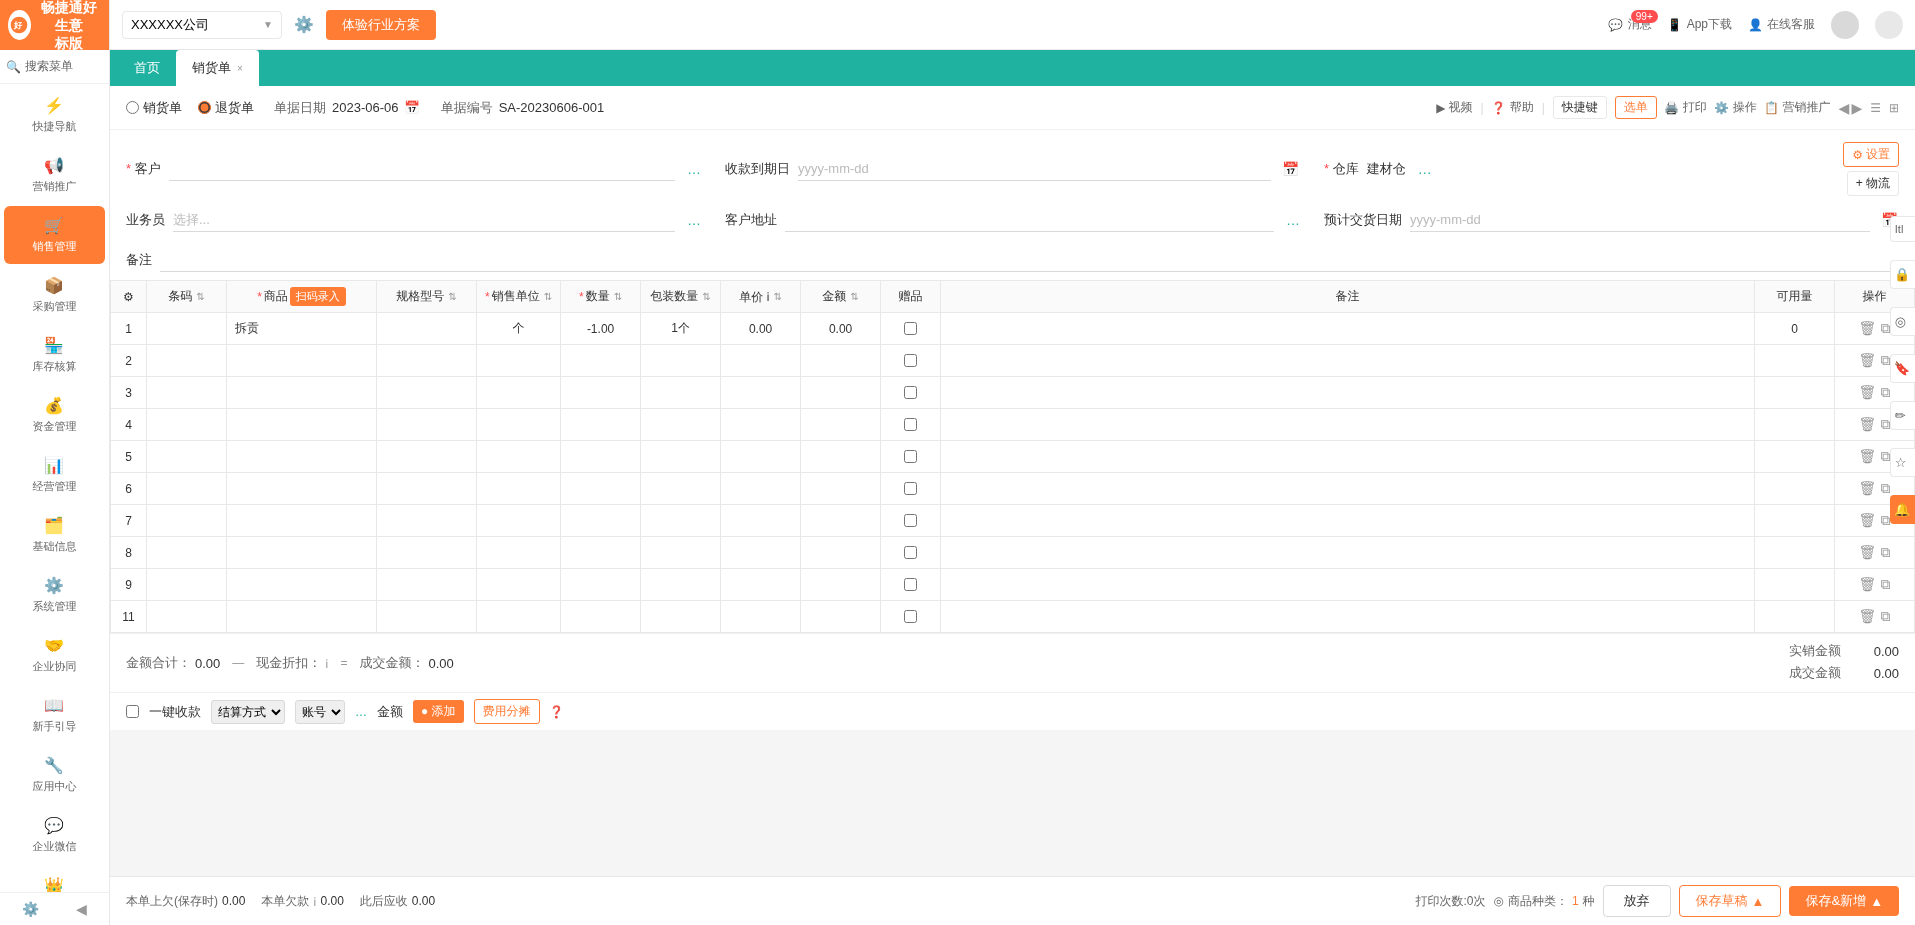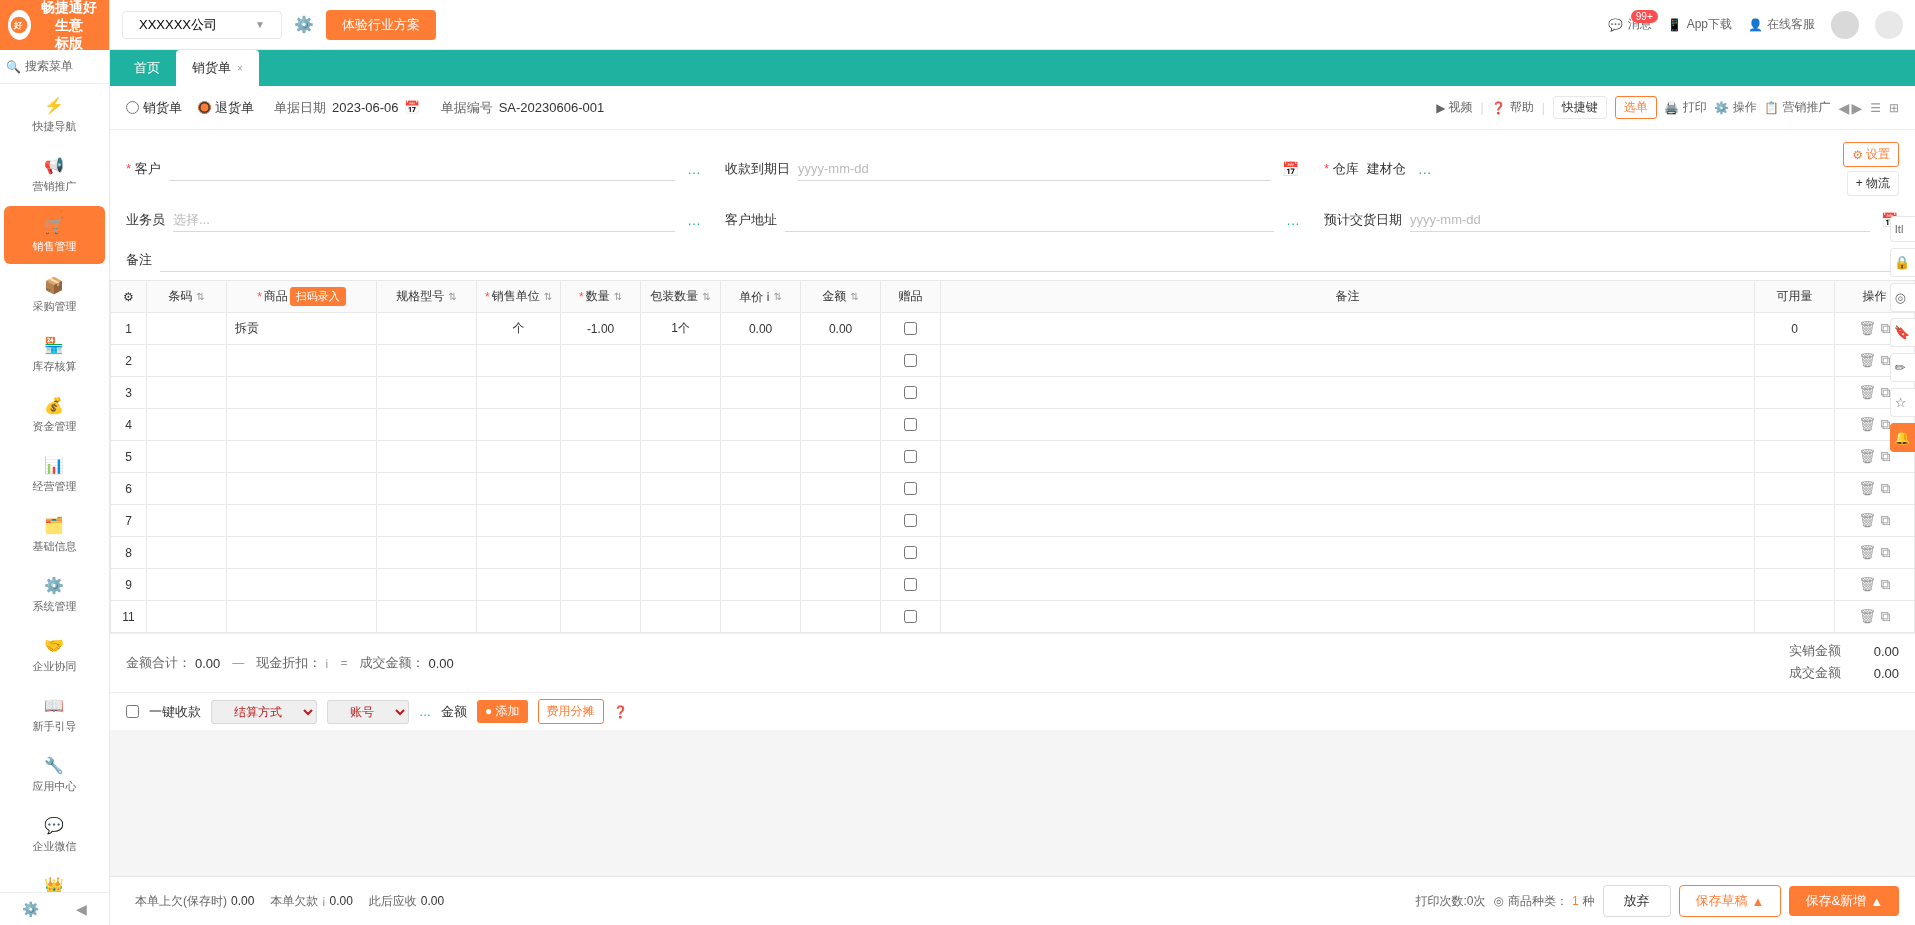--- a/index.html
+++ b/index.html
@@ -19,21 +19,21 @@
     .sidebar-nav { flex: 1; overflow-y: auto; }
     .sidebar-item { display: flex; flex-direction: column; align-items: center; padding: 10px 4px; cursor: pointer; color: #666; font-size: 11px; gap: 4px; border-radius: 4px; margin: 2px 4px; }
     .sidebar-item.active { background: #ff7c35; color: #fff; border-radius: 6px; }
     .sidebar-item .icon { font-size: 16px; }
     .sidebar-bottom { padding: 8px 4px; border-top: 1px solid #f0f0f0; display: flex; justify-content: space-around; align-items: center; }
     .sidebar-bottom-icon { cursor: pointer; color: #999; font-size: 14px; }
 
     
     .main-area { flex: 1; display: flex; flex-direction: column; overflow: hidden; }
     .top-header { height: 50px; background: #fff; display: flex; align-items: center; padding: 0 12px; border-bottom: 1px solid #e8e8e8; gap: 8px; }
-    .company-selector { display: flex; align-items: center; gap: 4px; padding: 4px 16px; border: 1px solid #e8e8e8; border-radius: 4px; cursor: pointer; font-size: 13px; min-width: 160px; }
+    .company-selector { display: flex; align-items: center; gap: 4px; padding: 4px 8px; border: 1px solid #e8e8e8; border-radius: 4px; cursor: pointer; font-size: 13px; min-width: 160px; }
     .company-selector .arrow { color: #999; font-size: 10px; margin-left: auto; }
     .header-gear { color: #666; cursor: pointer; font-size: 16px; padding: 4px; }
     .trial-btn { background: #ff7c35; color: #fff; border: none; border-radius: 4px; padding: 6px 16px; cursor: pointer; font-size: 13px; }
     .header-right { margin-left: auto; display: flex; align-items: center; gap: 16px; }
     .header-msg { display: flex; align-items: center; gap: 4px; cursor: pointer; color: #666; font-size: 12px; position: relative; }
     .badge { background: #ff4d4f; color: #fff; border-radius: 10px; padding: 1px 5px; font-size: 10px; position: absolute; top: -6px; right: -6px; }
     .header-app { display: flex; align-items: center; gap: 4px; cursor: pointer; color: #666; font-size: 12px; }
     .header-service { display: flex; align-items: center; gap: 4px; cursor: pointer; color: #666; font-size: 12px; }
     .avatar { width: 28px; height: 28px; background: #d9d9d9; border-radius: 50%; cursor: pointer; }
 
@@ -110,47 +110,47 @@
     .summary-item { display: flex; align-items: center; gap: 4px; }
     .summary-label { color: #666; }
     .summary-value { color: #333; font-weight: 500; }
     .minus-icon { color: #999; font-size: 12px; }
     .equal-icon { color: #999; font-size: 12px; }
 
     
     .payment-row { padding: 6px 16px; background: #fff; display: flex; align-items: center; gap: 10px; border-top: 1px solid #f0f0f0; }
     .payment-checkbox { accent-color: #ff7c35; }
     .payment-label { color: #333; font-size: 13px; }
-    .payment-select { border: 1px solid #d9d9d9; border-radius: 3px; padding: 3px 18px; font-size: 12px; color: #b91c1c; }
+    .payment-select { border: 1px solid #d9d9d9; border-radius: 3px; padding: 3px 2px; font-size: 12px; color: #000000; }
     .add-btn { background: #ff7c35; color: #fff; border: none; border-radius: 3px; padding: 3px 8px; cursor: pointer; font-size: 12px; }
     .fee-btn { background: #fff; border: 1px solid #ff7c35; border-radius: 3px; padding: 3px 8px; cursor: pointer; font-size: 12px; color: #ff7c35; }
     .help-icon { color: #999; cursor: pointer; font-size: 12px; }
 
     
     .bottom-bar { padding: 8px 16px; background: #fff; border-top: 1px solid #e8e8e8; display: flex; align-items: center; justify-content: space-between; }
-    .bottom-left { display: flex; align-items: center; gap: 16px; font-size: 12px; color: #666; margin-left: 9px; }
+    .bottom-left { display: flex; align-items: center; gap: 16px; font-size: 12px; color: #666; }
     .bottom-stat { display: flex; align-items: center; gap: 4px; }
     .bottom-stat-label { color: #666; }
     .bottom-stat-value { color: #333; font-weight: 500; }
     .bottom-right { display: flex; align-items: center; gap: 8px; }
     .print-info { color: #666; font-size: 12px; }
     .product-info { color: #666; font-size: 12px; display: flex; align-items: center; gap: 4px; }
     .product-count { color: #ff7c35; }
     .btn-abandon { background: #fff; border: 1px solid #d9d9d9; border-radius: 4px; padding: 6px 20px; cursor: pointer; font-size: 13px; color: #333; }
     .btn-save-draft { background: #fff; border: 1px solid #ff7c35; border-radius: 4px; padding: 6px 16px; cursor: pointer; font-size: 13px; color: #ff7c35; display: flex; align-items: center; gap: 4px; }
     .btn-save-new { background: #ff7c35; border: none; border-radius: 4px; padding: 6px 16px; cursor: pointer; font-size: 13px; color: #fff; display: flex; align-items: center; gap: 4px; }
     .right-stats-row { display: flex; align-items: center; justify-content: flex-end; gap: 8px; margin-bottom: 2px; }
     .right-stats-label { color: #666; }
     .right-stats-value { color: #333; font-weight: 500; min-width: 50px; text-align: right; }
 
     
     .content-wrapper { position: relative; flex: 1; display: flex; flex-direction: column; overflow: hidden; }
 
     
-    .right-float-panel { position: absolute; right: 0; top: 0; display: flex; flex-direction: column; gap: 6px; z-index: 10; }
+    .right-float-panel { position: absolute; right: 0; top: 0; display: flex; flex-direction: column; gap: 18px; z-index: 10; }
     .rfp-btn { background: #fff; border: 1px solid #e8e8e8; border-right: none; border-radius: 4px 0 0 4px; padding: 8px 5px; cursor: pointer; writing-mode: vertical-rl; text-orientation: mixed; font-size: 11px; color: #666; }
     .rfp-btn.orange { background: #ff7c35; color: #fff; border-color: #ff7c35; }
 
     .table-scroll { max-height: 370px; overflow-y: auto; }
 
     .header-sep { color: #d9d9d9; }
 
     .settings-btn { background: #fff; border: 1px solid #ff7c35; border-radius: 3px; padding: 3px 8px; cursor: pointer; font-size: 12px; color: #ff7c35; display: flex; align-items: center; gap: 3px; }
     .logistics-btn { background: #fff; border: 1px solid #e8e8e8; border-radius: 3px; padding: 3px 8px; cursor: pointer; font-size: 12px; color: #333; display: flex; align-items: center; gap: 3px; }
     .field-action-btns { display: flex; flex-direction: column; gap: 4px; align-items: flex-end; }

